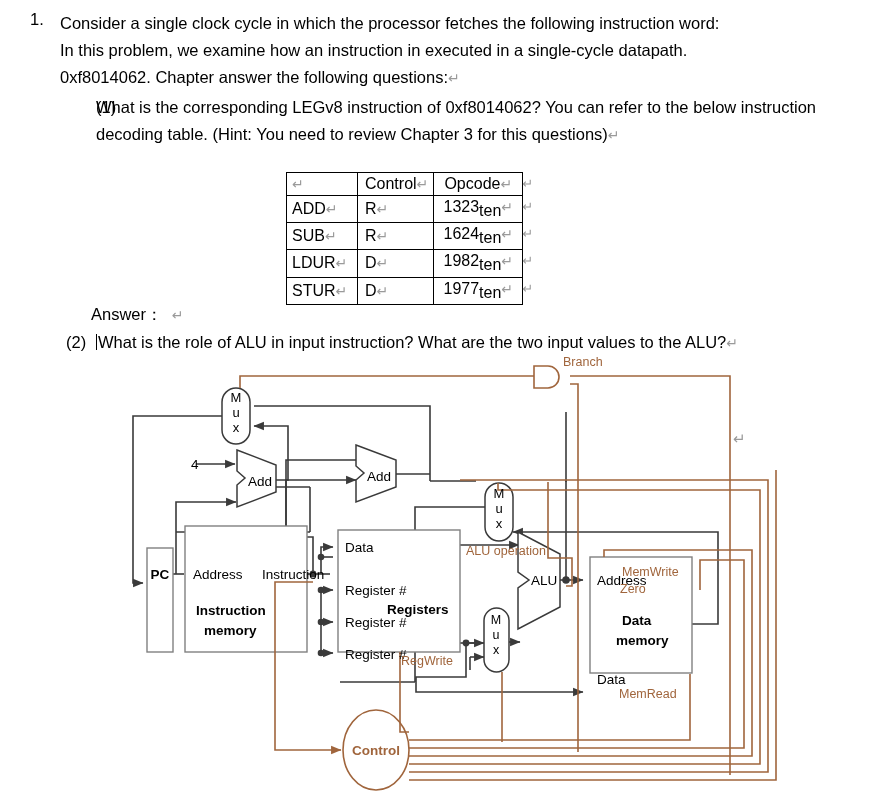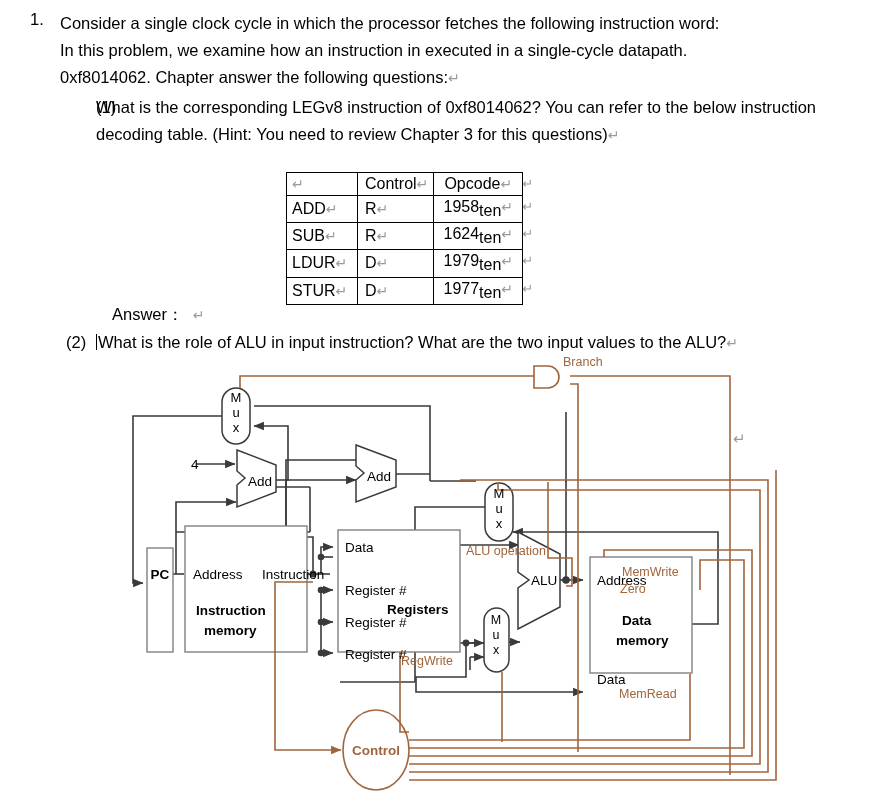--- a/index.html
+++ b/index.html
@@ -14,21 +14,21 @@
   .qblock{position:absolute;left:0;top:0;width:889px;}
   .q1{position:absolute;left:30px;top:10px;width:845px;}
   .q1 .num{position:absolute;left:0;top:0;width:26px;font-size:16.5px;}
   .q1 .body{margin-left:30px;font-size:16.5px;line-height:27px;}
   .q1 .body p{margin:0;}
   .sub{margin-left:36px;margin-top:2px;position:relative;font-size:16.5px;line-height:27px;}
   .sub .lbl{position:absolute;left:0;top:0;}
   .sub .txt{text-align:justify;}
   .pilcrow{color:#9a9a9a;font-size:14px;vertical-align:baseline;}
 
-  .answer{position:absolute;left:112px;top:304px;font-size:16.5px;text-align:right;}
+  .answer{position:absolute;left:91px;top:304px;font-size:16.5px;text-align:right;}
   .q2{position:absolute;left:66px;top:333px;font-size:16.5px;width:810px;}
   .q2 .lbl{position:absolute;left:0;top:0;}
   .q2 .txt{margin-left:30px;}
   .caret{display:inline-block;width:1px;height:16px;background:#000;vertical-align:-2px;margin-right:1px;}
 
   
   table.dec{position:absolute;left:286px;top:172px;border-collapse:collapse;}
   table.dec td{
     border:1px solid #000;height:22px;padding:0 5px;
     font-size:16px;text-align:center;white-space:nowrap;line-height:22px;
@@ -68,31 +68,31 @@
     <table class="dec">
       <tbody>
         <tr>
           <td class="c0"><span class="pilcrow">↵</span></td>
           <td class="c1"><span>Control</span><span class="pilcrow">↵</span></td>
           <td class="c2 tail"><span>Opcode</span><span class="pilcrow">↵</span><span class="pc2">↵</span></td>
         </tr>
         <tr>
           <td class="c0"><span>ADD</span><span class="pilcrow">↵</span></td>
           <td class="c1"><span>R</span><span class="pilcrow">↵</span></td>
-          <td class="c2 tail"><span>1958</span><sub>ten</sub><span class="pilcrow">↵</span><span class="pc2">↵</span></td>
+          <td class="c2 tail"><span>1323</span><sub>ten</sub><span class="pilcrow">↵</span><span class="pc2">↵</span></td>
         </tr>
         <tr>
           <td class="c0"><span>SUB</span><span class="pilcrow">↵</span></td>
           <td class="c1"><span>R</span><span class="pilcrow">↵</span></td>
           <td class="c2 tail"><span>1624</span><sub>ten</sub><span class="pilcrow">↵</span><span class="pc2">↵</span></td>
         </tr>
         <tr>
           <td class="c0"><span>LDUR</span><span class="pilcrow">↵</span></td>
           <td class="c1"><span>D</span><span class="pilcrow">↵</span></td>
-          <td class="c2 tail"><span>1979</span><sub>ten</sub><span class="pilcrow">↵</span><span class="pc2">↵</span></td>
+          <td class="c2 tail"><span>1982</span><sub>ten</sub><span class="pilcrow">↵</span><span class="pc2">↵</span></td>
         </tr>
         <tr>
           <td class="c0"><span>STUR</span><span class="pilcrow">↵</span></td>
           <td class="c1"><span>D</span><span class="pilcrow">↵</span></td>
           <td class="c2 tail"><span>1977</span><sub>ten</sub><span class="pilcrow">↵</span><span class="pc2">↵</span></td>
         </tr>
       </tbody>
     </table>
 
     <div class="answer"><span>Answer：</span>&nbsp;&nbsp;<span class="pilcrow">↵</span></div>

